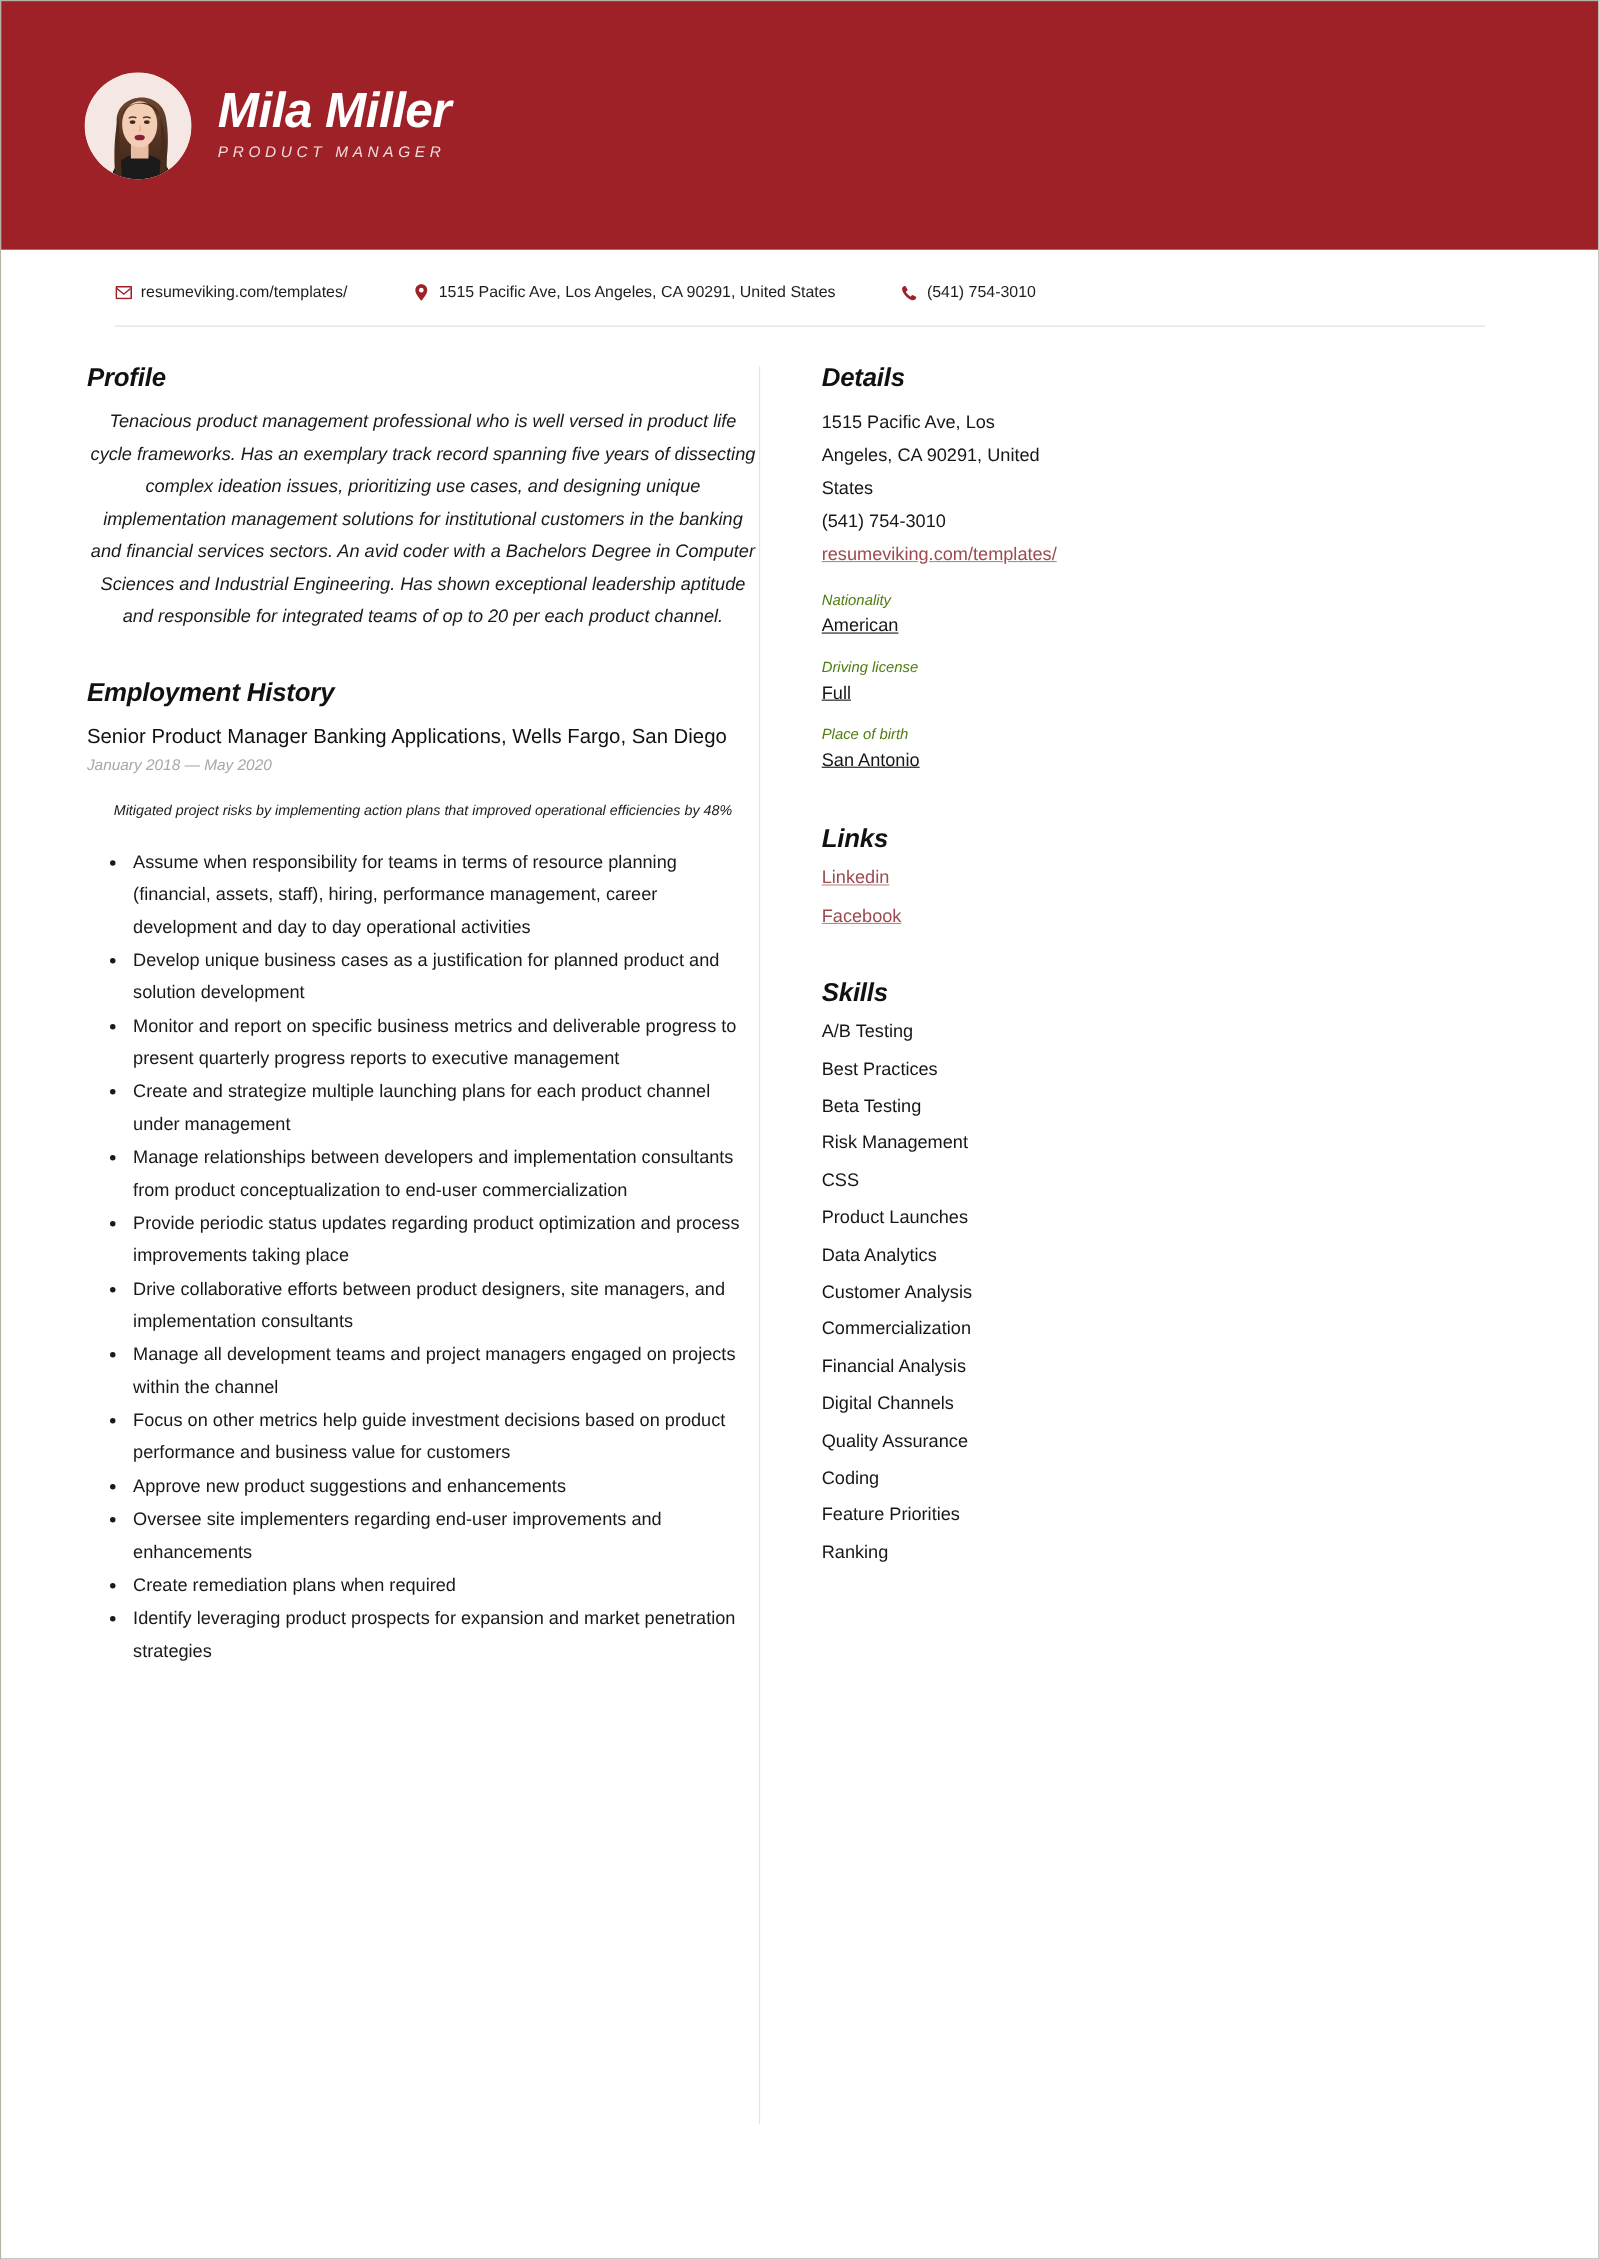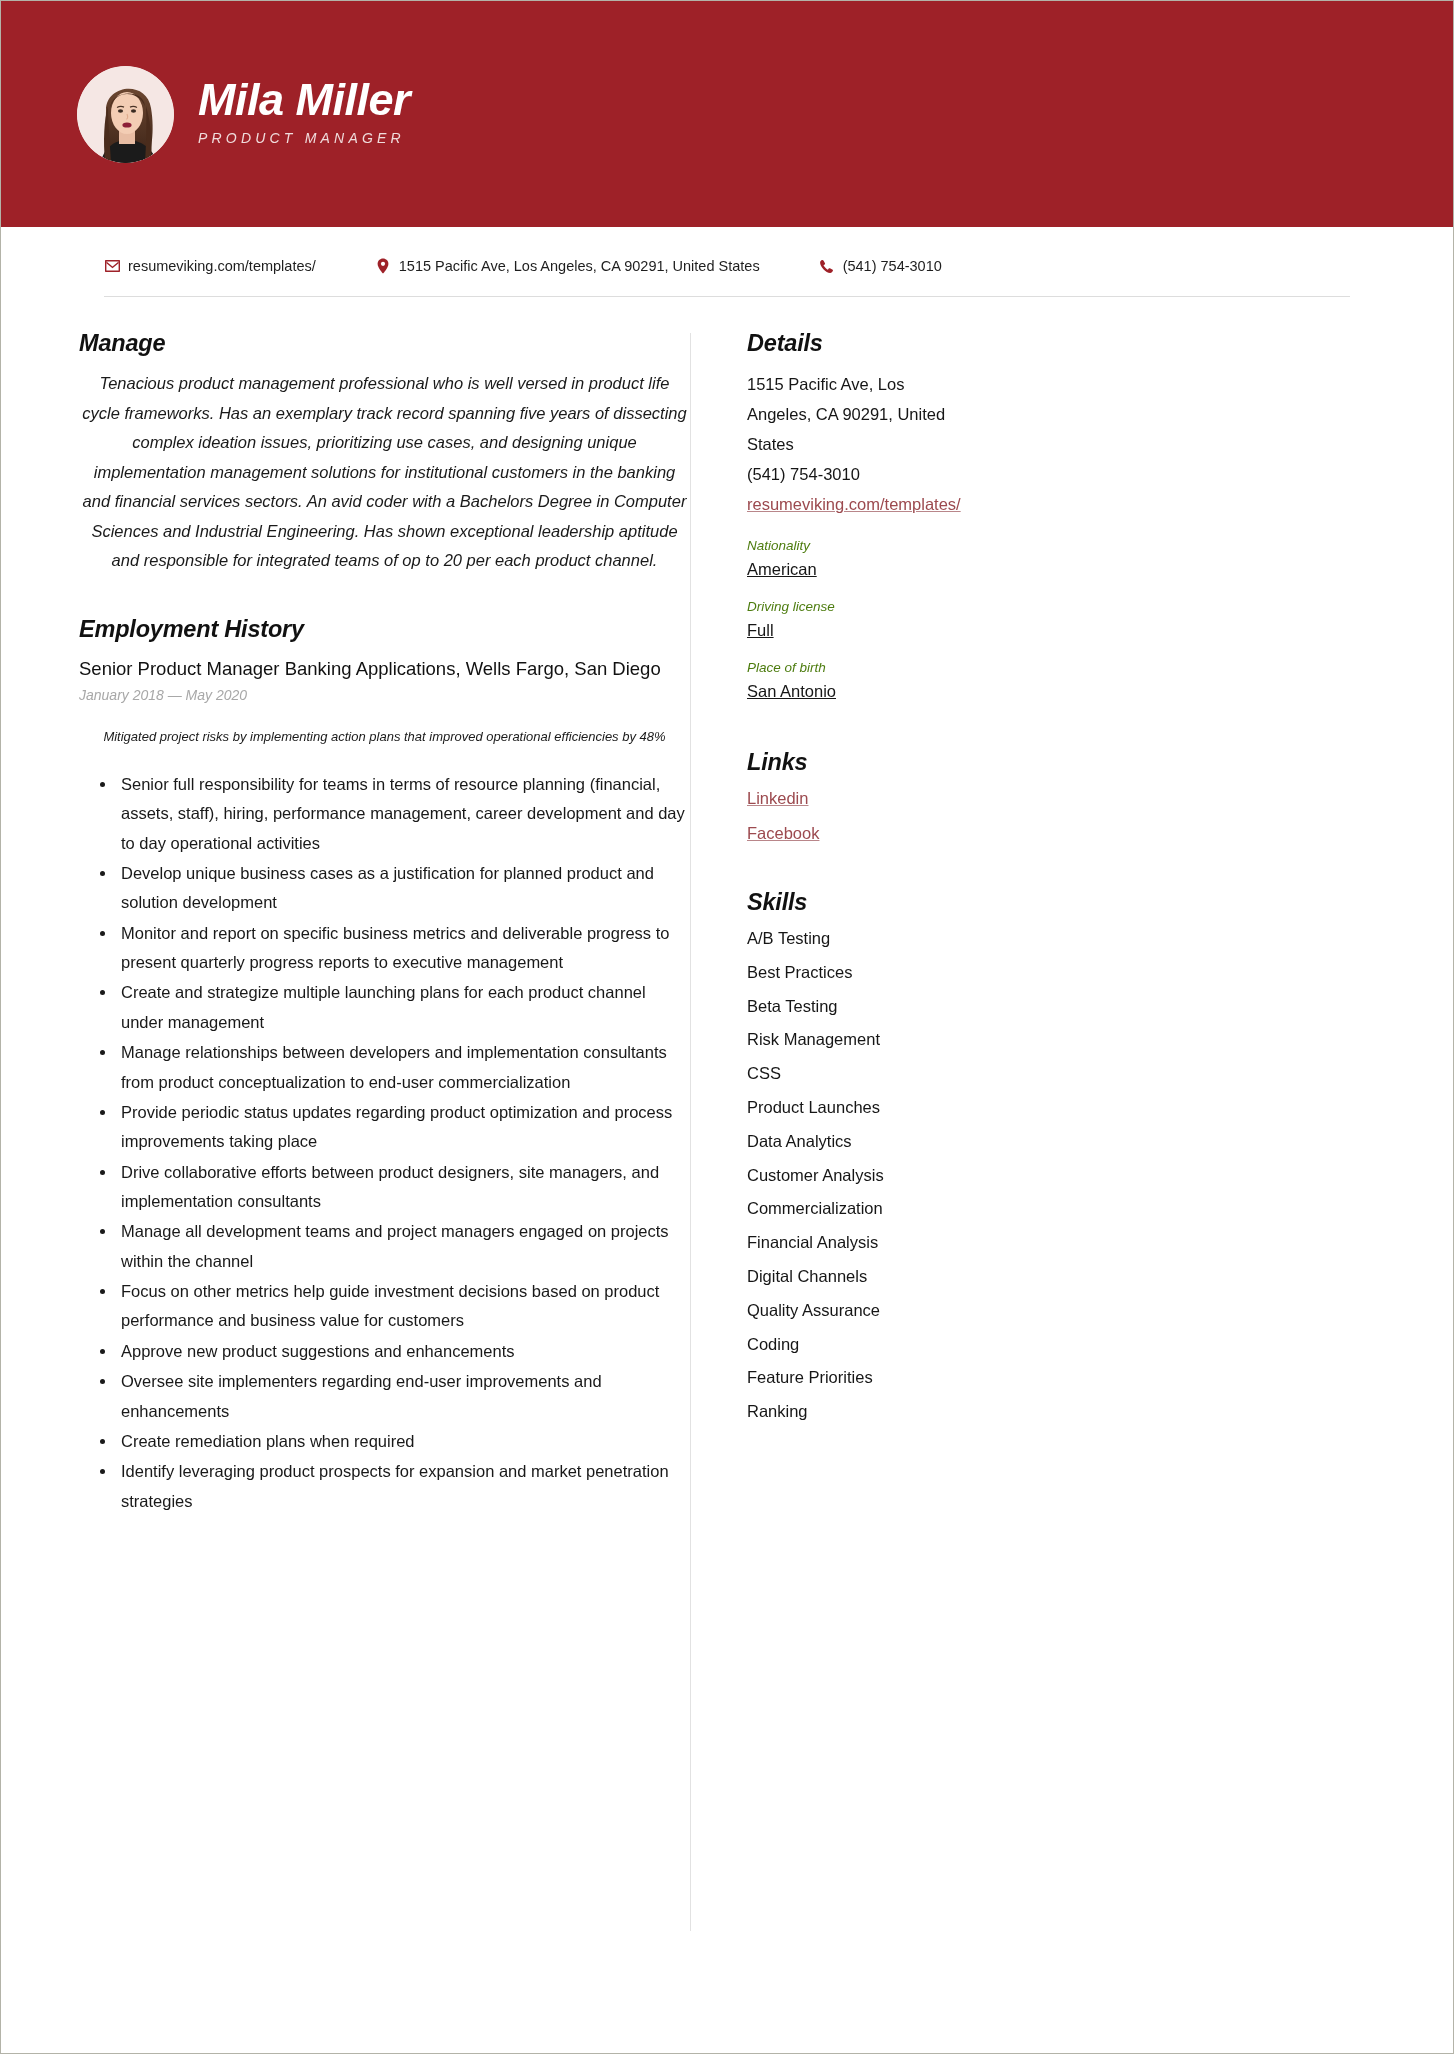--- a/index.html
+++ b/index.html
@@ -297,33 +297,33 @@
     </div>
   </div>
 
   <div id="contact-rule"></div>
 
   <div id="body-cols">
 
     <div id="left-col">
 
       <section>
-        <h2 class="sec">Manage</h2>
+        <h2 class="sec">Profile</h2>
         <div id="profile-text">Tenacious product management professional who is well versed in product life cycle frameworks. Has an exemplary track record spanning five years of dissecting complex ideation issues, prioritizing use cases, and designing unique implementation management solutions for institutional customers in the banking and financial services sectors. An avid coder with a Bachelors Degree in Computer Sciences and Industrial Engineering. Has shown exceptional leadership aptitude and responsible for integrated teams of op to 20 per each product channel.</div>
       </section>
 
       <section id="employment">
         <h2 class="sec">Employment History</h2>
 
         <div>
           <div class="job-title-line">Senior Product Manager Banking Applications, Wells Fargo, San Diego</div>
           <div class="job-dates">January 2018 — May 2020</div>
           <div class="job-summary">Mitigated project risks by implementing action plans that improved operational efficiencies by 48%</div>
           <ul class="job-bullets">
-            <li>Senior full responsibility for teams in terms of resource planning (financial, assets, staff), hiring, performance management, career development and day to day operational activities</li>
+            <li>Assume when responsibility for teams in terms of resource planning (financial, assets, staff), hiring, performance management, career development and day to day operational activities</li>
             <li>Develop unique business cases as a justification for planned product and solution development</li>
             <li>Monitor and report on specific business metrics and deliverable progress to present quarterly progress reports to executive management</li>
             <li>Create and strategize multiple launching plans for each product channel under management</li>
             <li>Manage relationships between developers and implementation consultants from product conceptualization to end-user commercialization</li>
             <li>Provide periodic status updates regarding product optimization and process improvements taking place</li>
             <li>Drive collaborative efforts between product designers, site managers, and implementation consultants</li>
             <li>Manage all development teams and project managers engaged on projects within the channel</li>
             <li>Focus on other metrics help guide investment decisions based on product performance and business value for customers</li>
             <li>Approve new product suggestions and enhancements</li>
             <li>Oversee site implementers regarding end-user improvements and enhancements</li>

